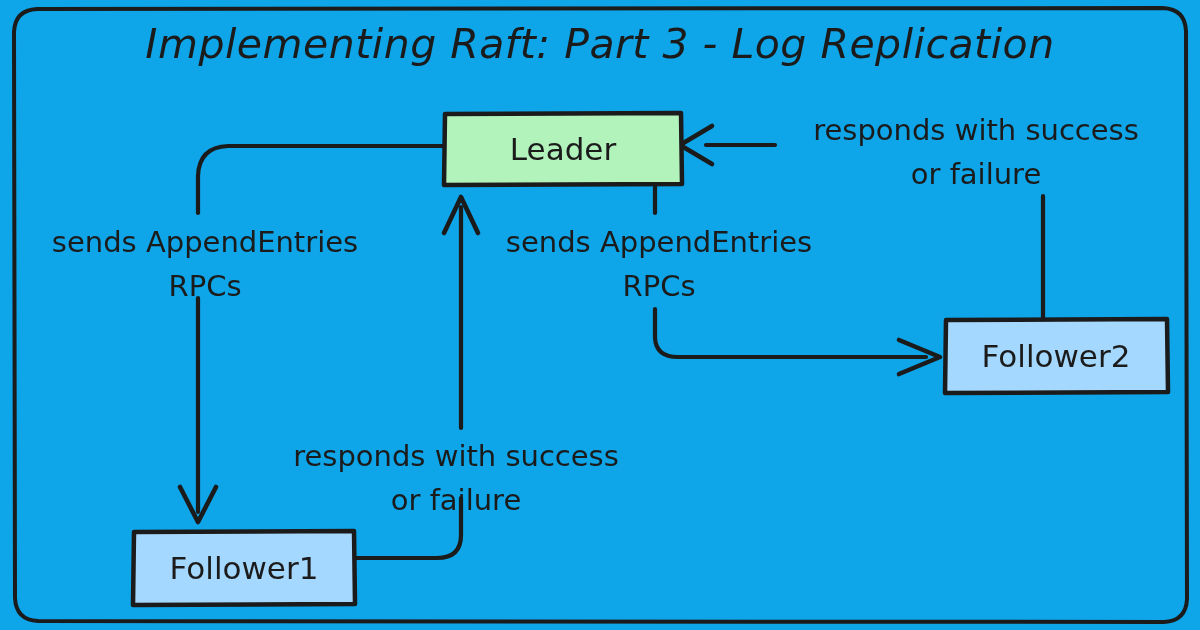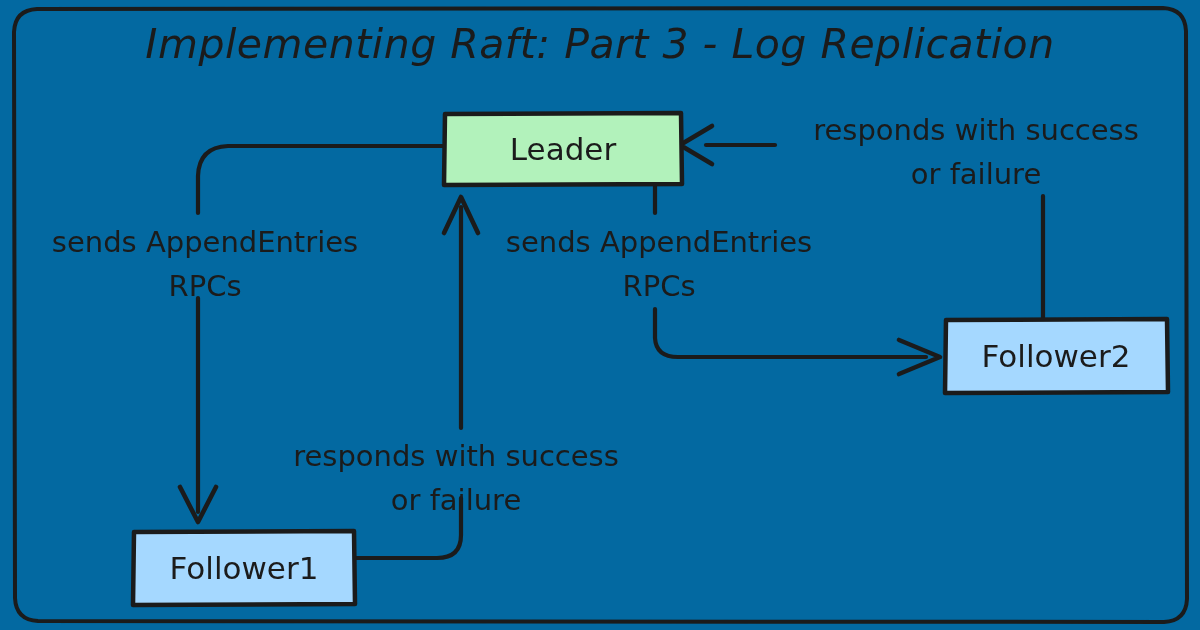--- a/index.html
+++ b/index.html
@@ -11,21 +11,21 @@
   body {
     width: 1200px;
     height: 630px;
     overflow: hidden;
     font-family: "DejaVu Sans", sans-serif;
   }
   #stage {
     position: relative;
     width: 1200px;
     height: 630px;
-    background: #0369a1;
+    background: #0ea5e9;
   }
   #diagram-svg {
     position: absolute;
     left: 0;
     top: 0;
     width: 1200px;
     height: 630px;
     display: block;
   }
   .hand-text {

